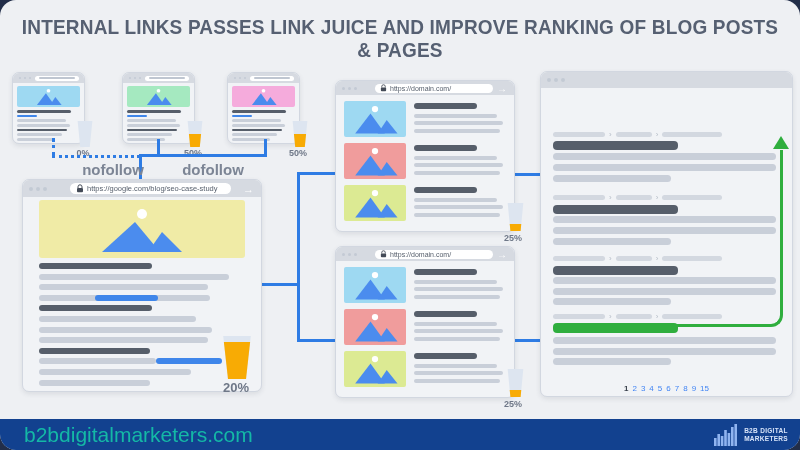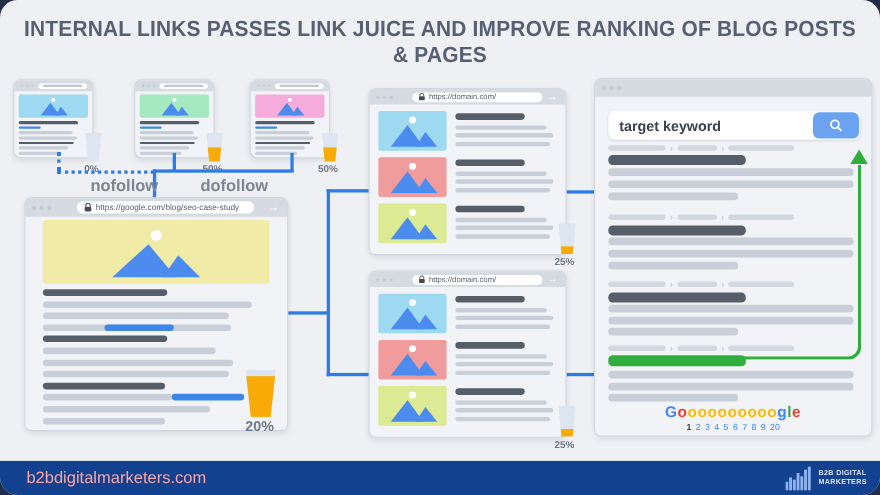--- a/index.html
+++ b/index.html
@@ -95,21 +95,21 @@
   .gpages{position:absolute;left:0;width:100%;top:312px;text-align:center;font-size:8px;color:#4285F4;}
   .gpages span{margin:0 2px;}
   .gpages .active{color:#3a414d;font-weight:bold;}
 
   
   .rank-elbow{position:absolute;left:675px;top:150px;width:108px;height:177px;border-right:3px solid var(--rank-green);border-bottom:3px solid var(--rank-green);border-bottom-right-radius:12px;}
   .rank-head{position:absolute;left:773px;top:136px;width:0;height:0;border-left:8px solid transparent;border-right:8px solid transparent;border-bottom:13px solid var(--rank-green);}
 
   
   .footer{position:absolute;left:0;right:0;bottom:0;height:31px;background:var(--footer-navy);display:flex;align-items:center;}
-  .site{margin-left:24px;font-size:15px;color:#fca5a5;}
+  .site{margin-left:24px;font-size:21px;color:#14b8a6;}
   .brand{margin-left:auto;margin-right:12px;display:flex;align-items:center;gap:4px;}
   .brand .txt{font-size:6.5px;line-height:8px;font-weight:bold;color:#d7e4fa;letter-spacing:.3px;}
 
   .mt{position:absolute;inset:0;width:100%;height:100%;}
 </style>
 </head>
 <body>
 
 <div class="frame">
 
@@ -439,29 +439,20 @@
 
   <div class="win serp">
     <div class="chrome">
       <div class="dots">
           <span class="dot"></span>
           <span class="dot"></span>
           <span class="dot"></span>
         </div>
     </div>
 
-    <div class="searchbox">
-      <span class="q">target keyword</span>
-      <div class="search-btn">
-        <svg width="14" height="14" viewBox="0 0 14 14">
-            <circle cx="6" cy="6" r="3.6" stroke="#fff" stroke-width="1.6" fill="none"></circle>
-            <line x1="8.8" y1="8.8" x2="12" y2="12" stroke="#fff" stroke-width="1.6"></line>
-          </svg>
-      </div>
-    </div>
 
     <div class="crumb" style="top:60px;">
         <span class="cs" style="width:52px"></span>
         <span class="sep"></span>
         <span class="cs" style="width:36px"></span>
         <span class="sep"></span>
         <span class="cs" style="width:60px"></span>
       </div>
     <div class="rline h" style="top:69px;width:125px;"></div>
     <div class="rline" style="top:81px;width:223px;"></div>
@@ -497,22 +488,21 @@
         <span class="sep"></span>
         <span class="cs" style="width:36px"></span>
         <span class="sep"></span>
         <span class="cs" style="width:60px"></span>
       </div>
     <div class="rline g" style="top:251px;width:125px;"></div>
     <div class="rline" style="top:265px;width:223px;"></div>
     <div class="rline" style="top:276px;width:223px;"></div>
     <div class="rline" style="top:286px;width:118px;"></div>
 
-    <div class="gword"><span class="lb">G</span><span class="lr">o</span><span class="ly">o</span><span class="ly">o</span><span class="ly">o</span><span class="ly">o</span><span class="ly">o</span><span class="ly">o</span><span class="ly">o</span><span class="ly">o</span><span class="ly">o</span><span class="lb">g</span><span class="lg">l</span><span class="lr">e</span></div>
-    <div class="gpages"><span class="active">1</span><span>2</span><span>3</span><span>4</span><span>5</span><span>6</span><span>7</span><span>8</span><span>9</span><span>20</span></div>
+    <div class="gpages"><span class="active">1</span><span>2</span><span>3</span><span>4</span><span>5</span><span>6</span><span>7</span><span>8</span><span>9</span><span>15</span></div>
   </div>
 
   <div class="rank-elbow"></div>
   <div class="rank-head"></div>
 
   <div class="footer">
     <span class="site">b2bdigitalmarketers.com</span>
     <div class="brand">
       <svg width="26" height="22" viewBox="0 0 26 22">
         <g fill="#8fb4f0">

